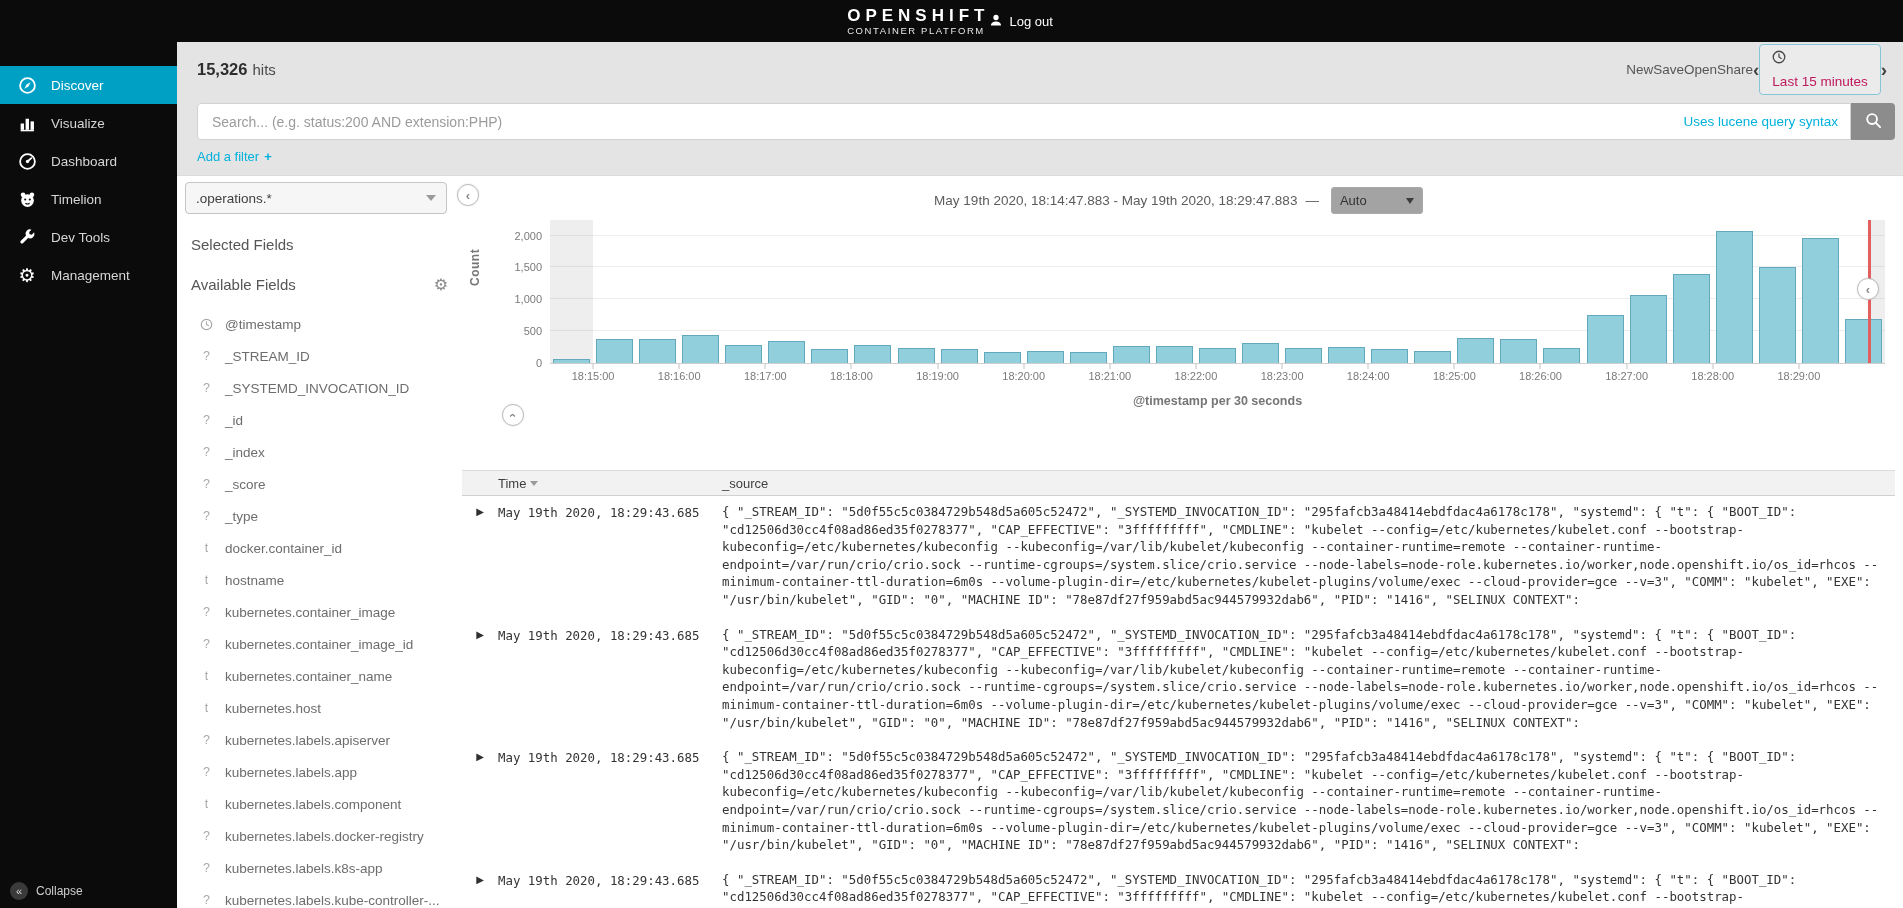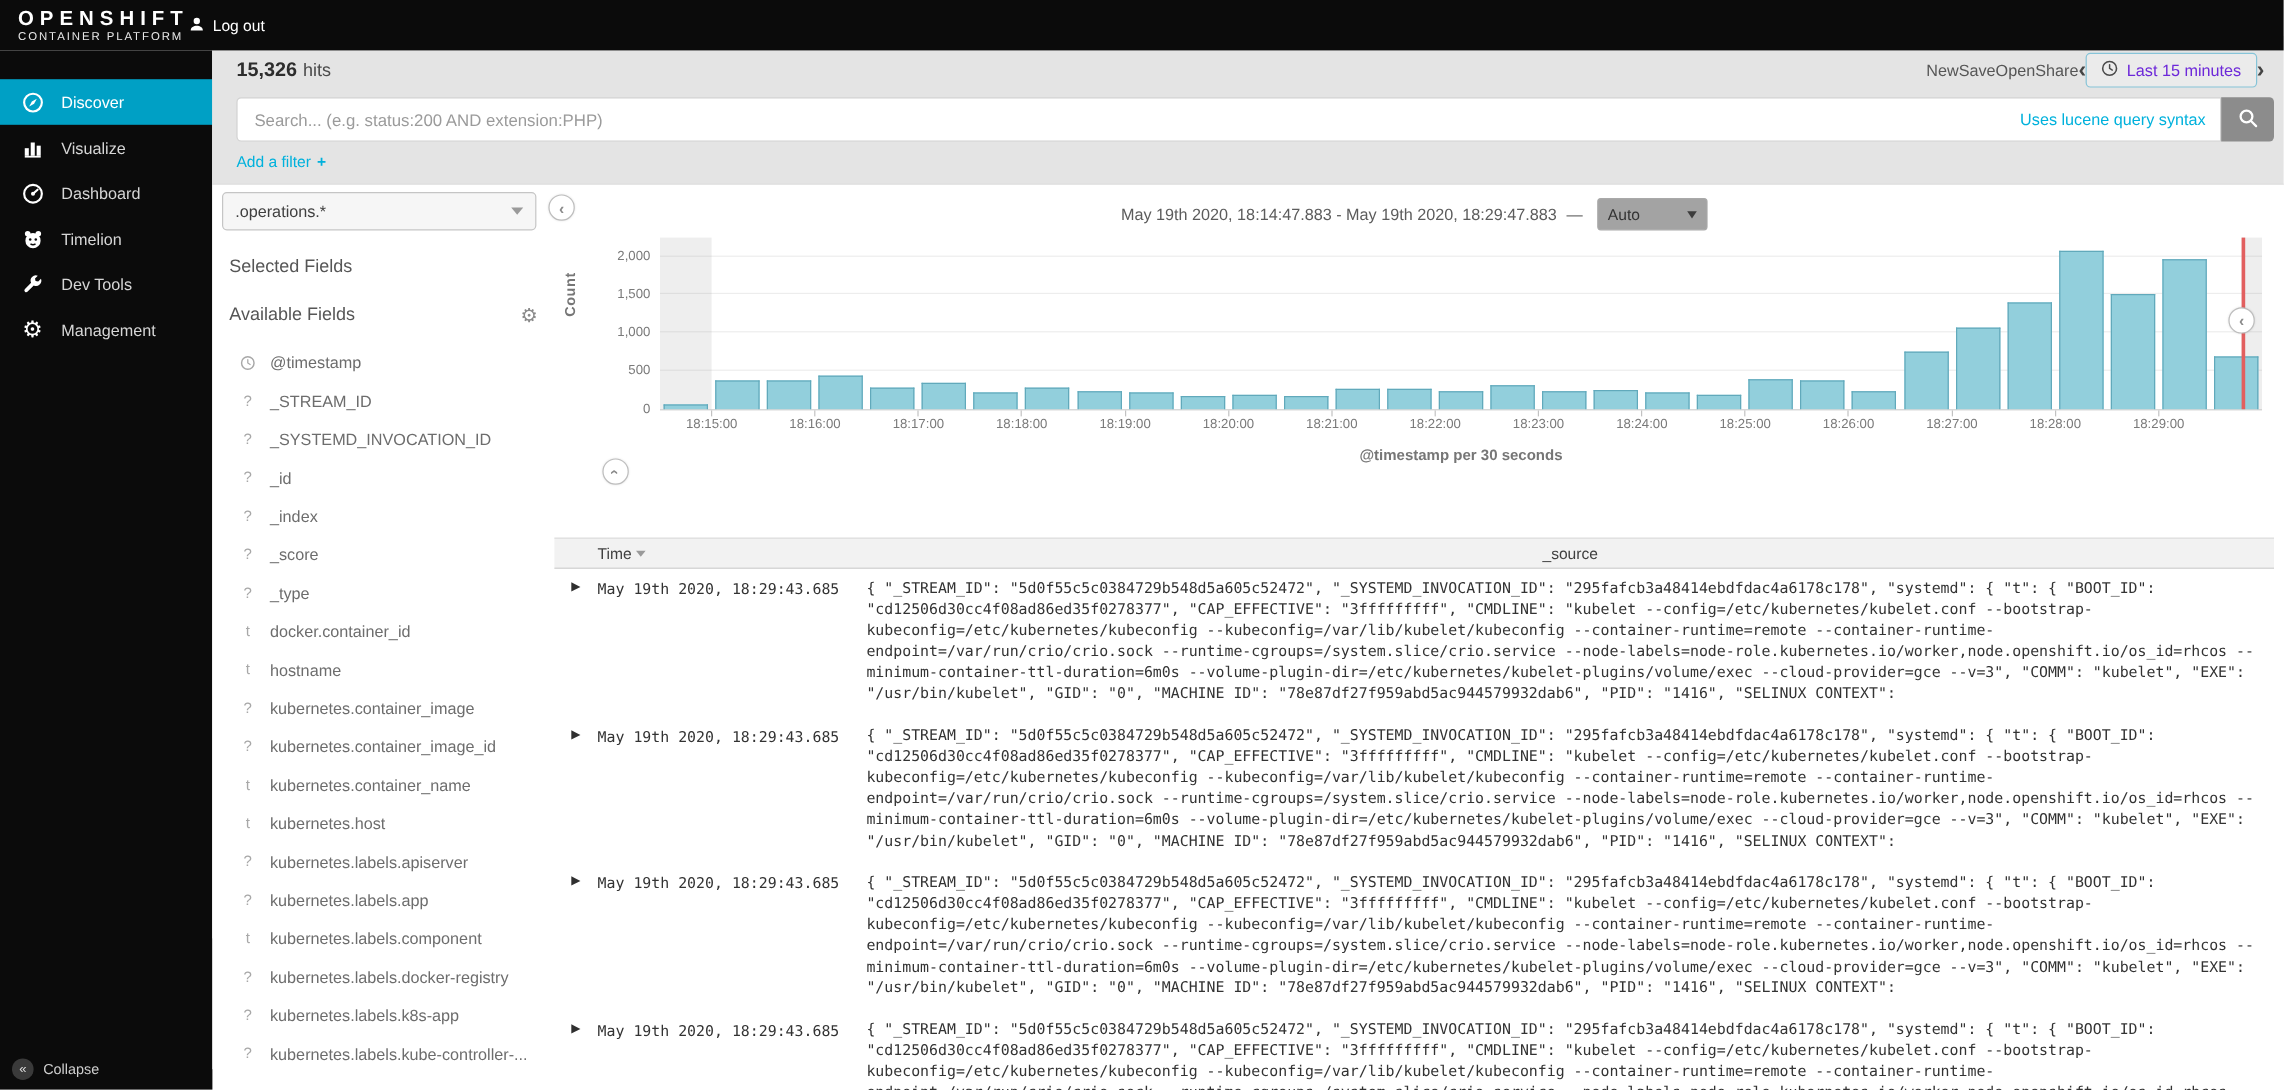--- a/index.html
+++ b/index.html
@@ -1,21 +1,21 @@
 <!DOCTYPE html>
 <html><head>
 <meta charset="utf-8">
 <style>
   html,body{width:1903px;height:908px;margin:0;overflow:hidden;background:#fff;
     font-family:"Liberation Sans","DejaVu Sans",sans-serif;-webkit-font-smoothing:antialiased;}
   *{box-sizing:border-box;}
 
   
   .topbar{position:absolute;left:0;top:0;width:1903px;height:42px;background:#0b0b0b;color:#fff;
-    display:flex;align-items:center;justify-content:flex-start;padding:0 18px 0 15px;z-index:30;}
+    display:flex;align-items:center;justify-content:center;padding:0 18px 0 15px;z-index:30;}
   .logo .l1{font-size:17px;font-weight:bold;letter-spacing:5px;line-height:18px;}
   .logo .l2{font-size:9.5px;letter-spacing:1.6px;color:#e8e8e8;line-height:11px;}
   .logout{display:flex;align-items:center;gap:6px;font-size:13px;color:#fff;cursor:pointer;}
 
   
   .sidenav{position:absolute;left:0;top:42px;width:177px;height:866px;background:#0b0b0b;padding-top:24px;}
   .nav-item{height:38px;display:flex;align-items:center;gap:14px;padding-left:17px;color:#d6d6d6;
     font-size:13.5px;cursor:pointer;}
   .nav-item.active{background:#00a0c5;color:#fff;}
   .nav-icon{width:20px;height:20px;display:flex;align-items:center;justify-content:center;color:#fff;}
@@ -28,22 +28,22 @@
   
   .main{position:absolute;left:177px;top:30px;width:1726px;height:752px;background:#fff;}
   .gray-band{background:#e4e4e4;padding:0;border-bottom:1px solid #dcdcdc;}
 
   .hits-row{display:flex;align-items:center;padding:14px 16px 8px 20px;}
   .hits-num{font-size:16.5px;font-weight:bold;color:#2d2d2d;}
   .hits-label{font-size:15px;color:#4a4a4a;margin-left:5px;}
   .toolbar{margin-left:auto;display:flex;align-items:center;}
   .tb-btn{font-size:13.5px;color:#565656;cursor:pointer;}
   .tb-arrow{font-size:19px;font-weight:bold;color:#444;cursor:pointer;line-height:1;}
-  .time-box{display:flex;align-items:center;gap:7px;border:1px solid #86c4d8;border-radius:4px;
-    padding:5px 12px;font-size:13.5px;color:#6d28d9;cursor:pointer;background:rgba(255,255,255,0.25);}
+  .time-box{display:flex;gap:7px;border:1px solid #86c4d8;border-radius:4px;
+    padding:5px 12px;font-size:13.5px;color:#be185d;cursor:pointer;background:rgba(255,255,255,0.25);flex-direction:column;}
 
   .search-row{display:flex;align-items:stretch;padding:0 8px 0 20px;height:37px;}
   .search-box{flex:1;background:#fff;border:1px solid #d2d2d2;border-radius:4px 0 0 4px;
     display:flex;align-items:center;padding:0 12px;}
   .search-box input{flex:1;border:none;outline:none;font-size:14px;color:#4d7c0f;background:transparent;
     font-family:"Liberation Sans","DejaVu Sans",sans-serif;}
   .search-box input::placeholder{color:#9b9b9b;}
   .syntax-link{font-size:13.5px;color:#00b1dc;margin-left:12px;white-space:nowrap;cursor:pointer;}
   .search-btn{width:44px;background:#8c8c8c;border:none;border-radius:0 4px 4px 0;cursor:pointer;
     display:flex;align-items:center;justify-content:center;}
@@ -106,21 +106,21 @@
     font-weight:bold;color:#767676;}
 
   
   .results{margin-top:48px;}
   .thead{display:flex;background:#f2f2f2;border-top:1px solid #ddd;border-bottom:1px solid #d0d0d0;
     height:26px;align-items:center;font-size:13px;color:#3f3f3f;}
   .th-exp{width:36px;flex:none;}
   .th-time{width:224px;flex:none;display:flex;align-items:center;gap:4px;cursor:pointer;}
   .sort-caret{width:0;height:0;border-left:4px solid transparent;border-right:4px solid transparent;
     border-top:5px solid #9a9a9a;}
-  .th-source{flex:1;text-align:center;}
+  .th-source{flex:1;}
   .tbody .row{display:flex;padding:7px 0 0 0;margin-bottom:10px;}
   .cell-exp{width:36px;flex:none;text-align:center;padding-top:3px;color:#2f2f2f;font-size:10px;cursor:pointer;}
   .cell-time{width:224px;flex:none;font-family:"DejaVu Sans Mono","Liberation Mono",monospace;
     font-size:12.4px;color:#333;padding-top:2px;white-space:nowrap;}
   .cell-source{flex:1;font-family:"DejaVu Sans Mono","Liberation Mono",monospace;font-size:12.4px;
     line-height:17.6px;color:#333;overflow-wrap:break-word;word-break:break-word;padding-right:4px;}
 </style>
 </head>
 <body>
 

